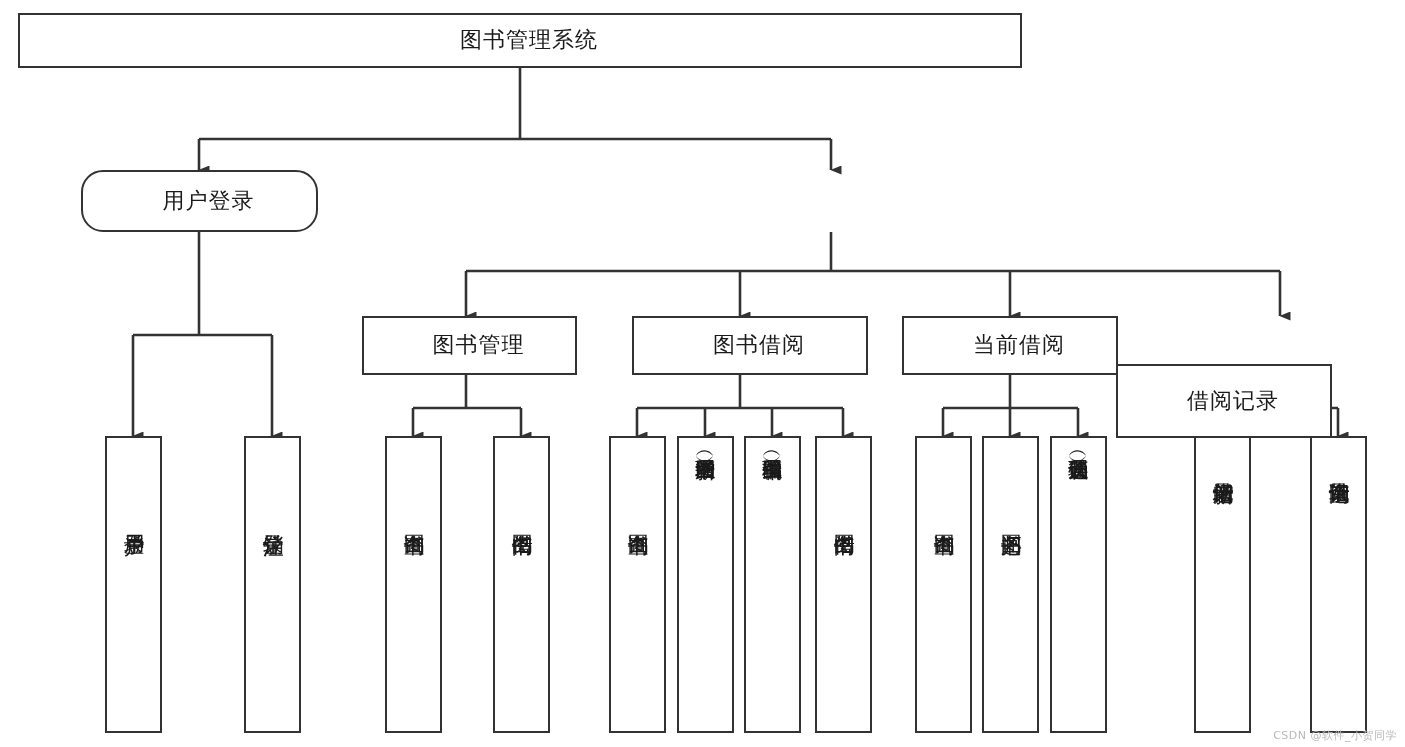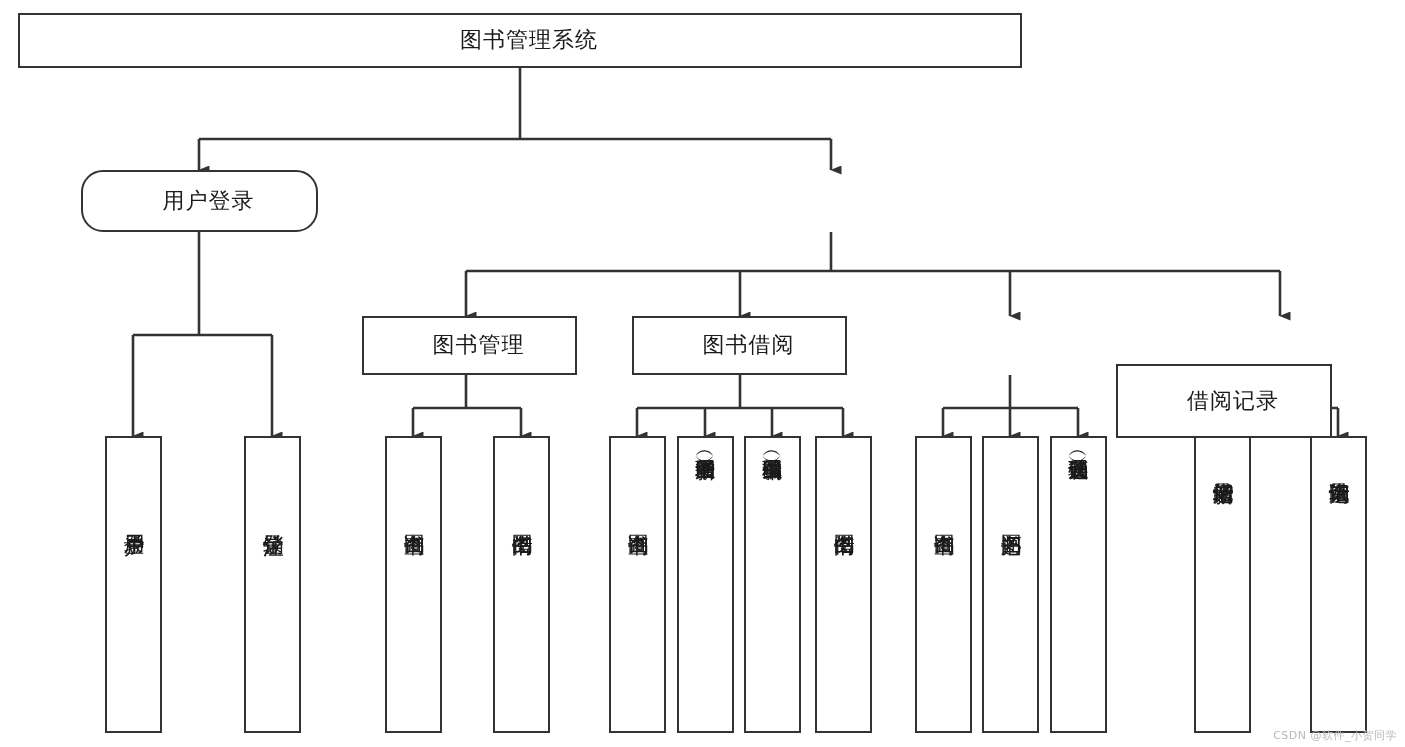--- a/index.html
+++ b/index.html
@@ -128,22 +128,25 @@
     <span>图书管理系统</span>
   </div>
 
   <div class="node horiz" style="left:81px; top:170px; width:237px; height:62px;border-radius:22px;">
     <span>用户登录</span>
   </div>
 
   <div class="node horiz" style="left:362px; top:316px; width:215px; height:59px;">
     <span>图书管理</span>
   </div>
-  <div class="node horiz" style="left:632px; top:316px; width:215px; height:59px;">
+  <div class="node horiz" style="left:632px; top:316px; width:236px; height:59px;">
     <span>图书借阅</span>
+  </div>
+  <div class="node horiz" style="left:902px; top:316px; width:216px; height:59px;">
+    <span>当前借阅</span>
   </div>
   <div class="node horiz" style="left:1116px; top:316px; width:216px; height:74px;margin-top:48px;">
     <span>借阅记录</span>
   </div>
 
   <div class="node vert" style="left:105px; top:436px; width:57px; height:297px; padding-top:80px;">
     <span class="vlabel">用户登录</span>
   </div>
   <div class="node vert" style="left:244px; top:436px; width:57px; height:297px; padding-top:80px;">
     <span class="vlabel">注销登录</span>

